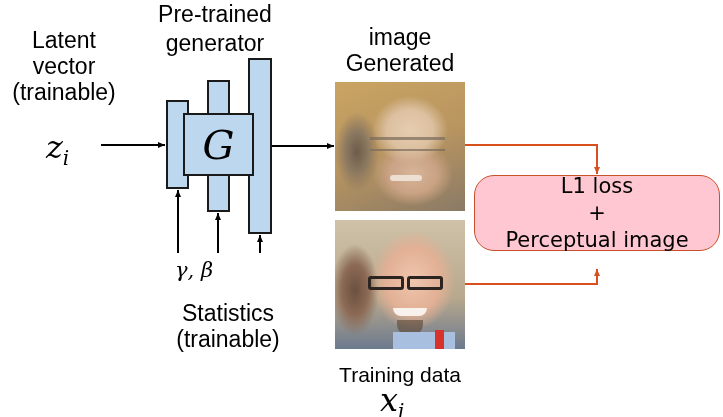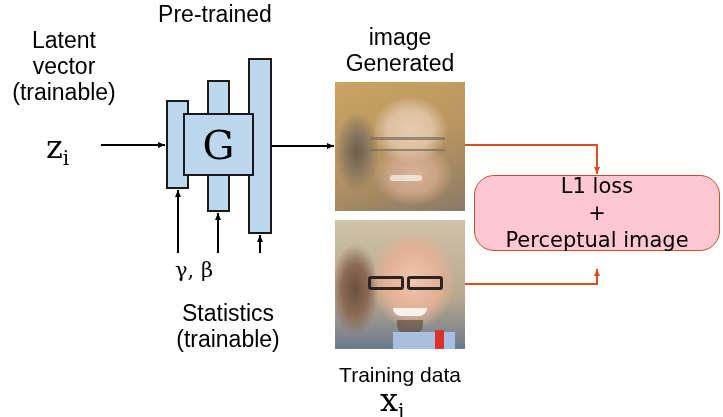--- a/index.html
+++ b/index.html
@@ -1,20 +1,20 @@
 <!DOCTYPE html>
 <html><head>
 <meta charset="utf-8">
 <style>
   html, body { margin:0; padding:0; background:#ffffff; }
   body { width:723px; height:417px; position:relative; overflow:hidden;
          font-family:"Liberation Sans", sans-serif; color:#000; }
   .abs { position:absolute; }
   .lbl { position:absolute; text-align:center; font-size:23px; line-height:26px; white-space:nowrap; }
-  .math { font-family:"DejaVu Serif", serif; }
+  .math { font-family:"DejaVu Serif", serif; font-style:italic; }
   .block { position:absolute; background:#bdd7ee; border:2px solid #1a1a1a; box-sizing:border-box; }
   .photo { position:absolute; overflow:hidden; }
   .loss-box { position:absolute; background:#ffc7d2; border:1.5px solid #c8502a; border-radius:20px;
               box-sizing:border-box; display:flex; flex-direction:column; align-items:center; justify-content:center;
               font-family:"DejaVu Sans", sans-serif; font-size:21px; line-height:27px; }
   svg.lines { position:absolute; left:0; top:0; }
 </style>
 </head>
 <body>
 
@@ -22,20 +22,21 @@
   <div>Latent</div>
   <div>vector</div>
   <div>(trainable)</div>
 </div>
 <div class="abs math" style="left:46px; top:128px; font-size:32px;">
   <span>z</span><sub style="font-size:20px;">i</sub>
 </div>
 
 <div class="lbl" style="left:140px; top:0px; width:150px; line-height:29px;">
   <div>Pre-trained</div>
+  <div>generator</div>
 </div>
 
 <div class="block" style="left:166px; top:100px; width:23px; height:89px;"></div>
 <div class="block" style="left:207px; top:80px; width:23px; height:132px;"></div>
 <div class="block" style="left:248px; top:58px; width:24px; height:176px;"></div>
 <div class="block" style="left:183px; top:113px; width:71px; height:63px; display:flex; align-items:center; justify-content:center;">
   <span class="math" style="font-size:40px;">G</span>
 </div>
 
 <svg class="lines" width="723" height="417">

